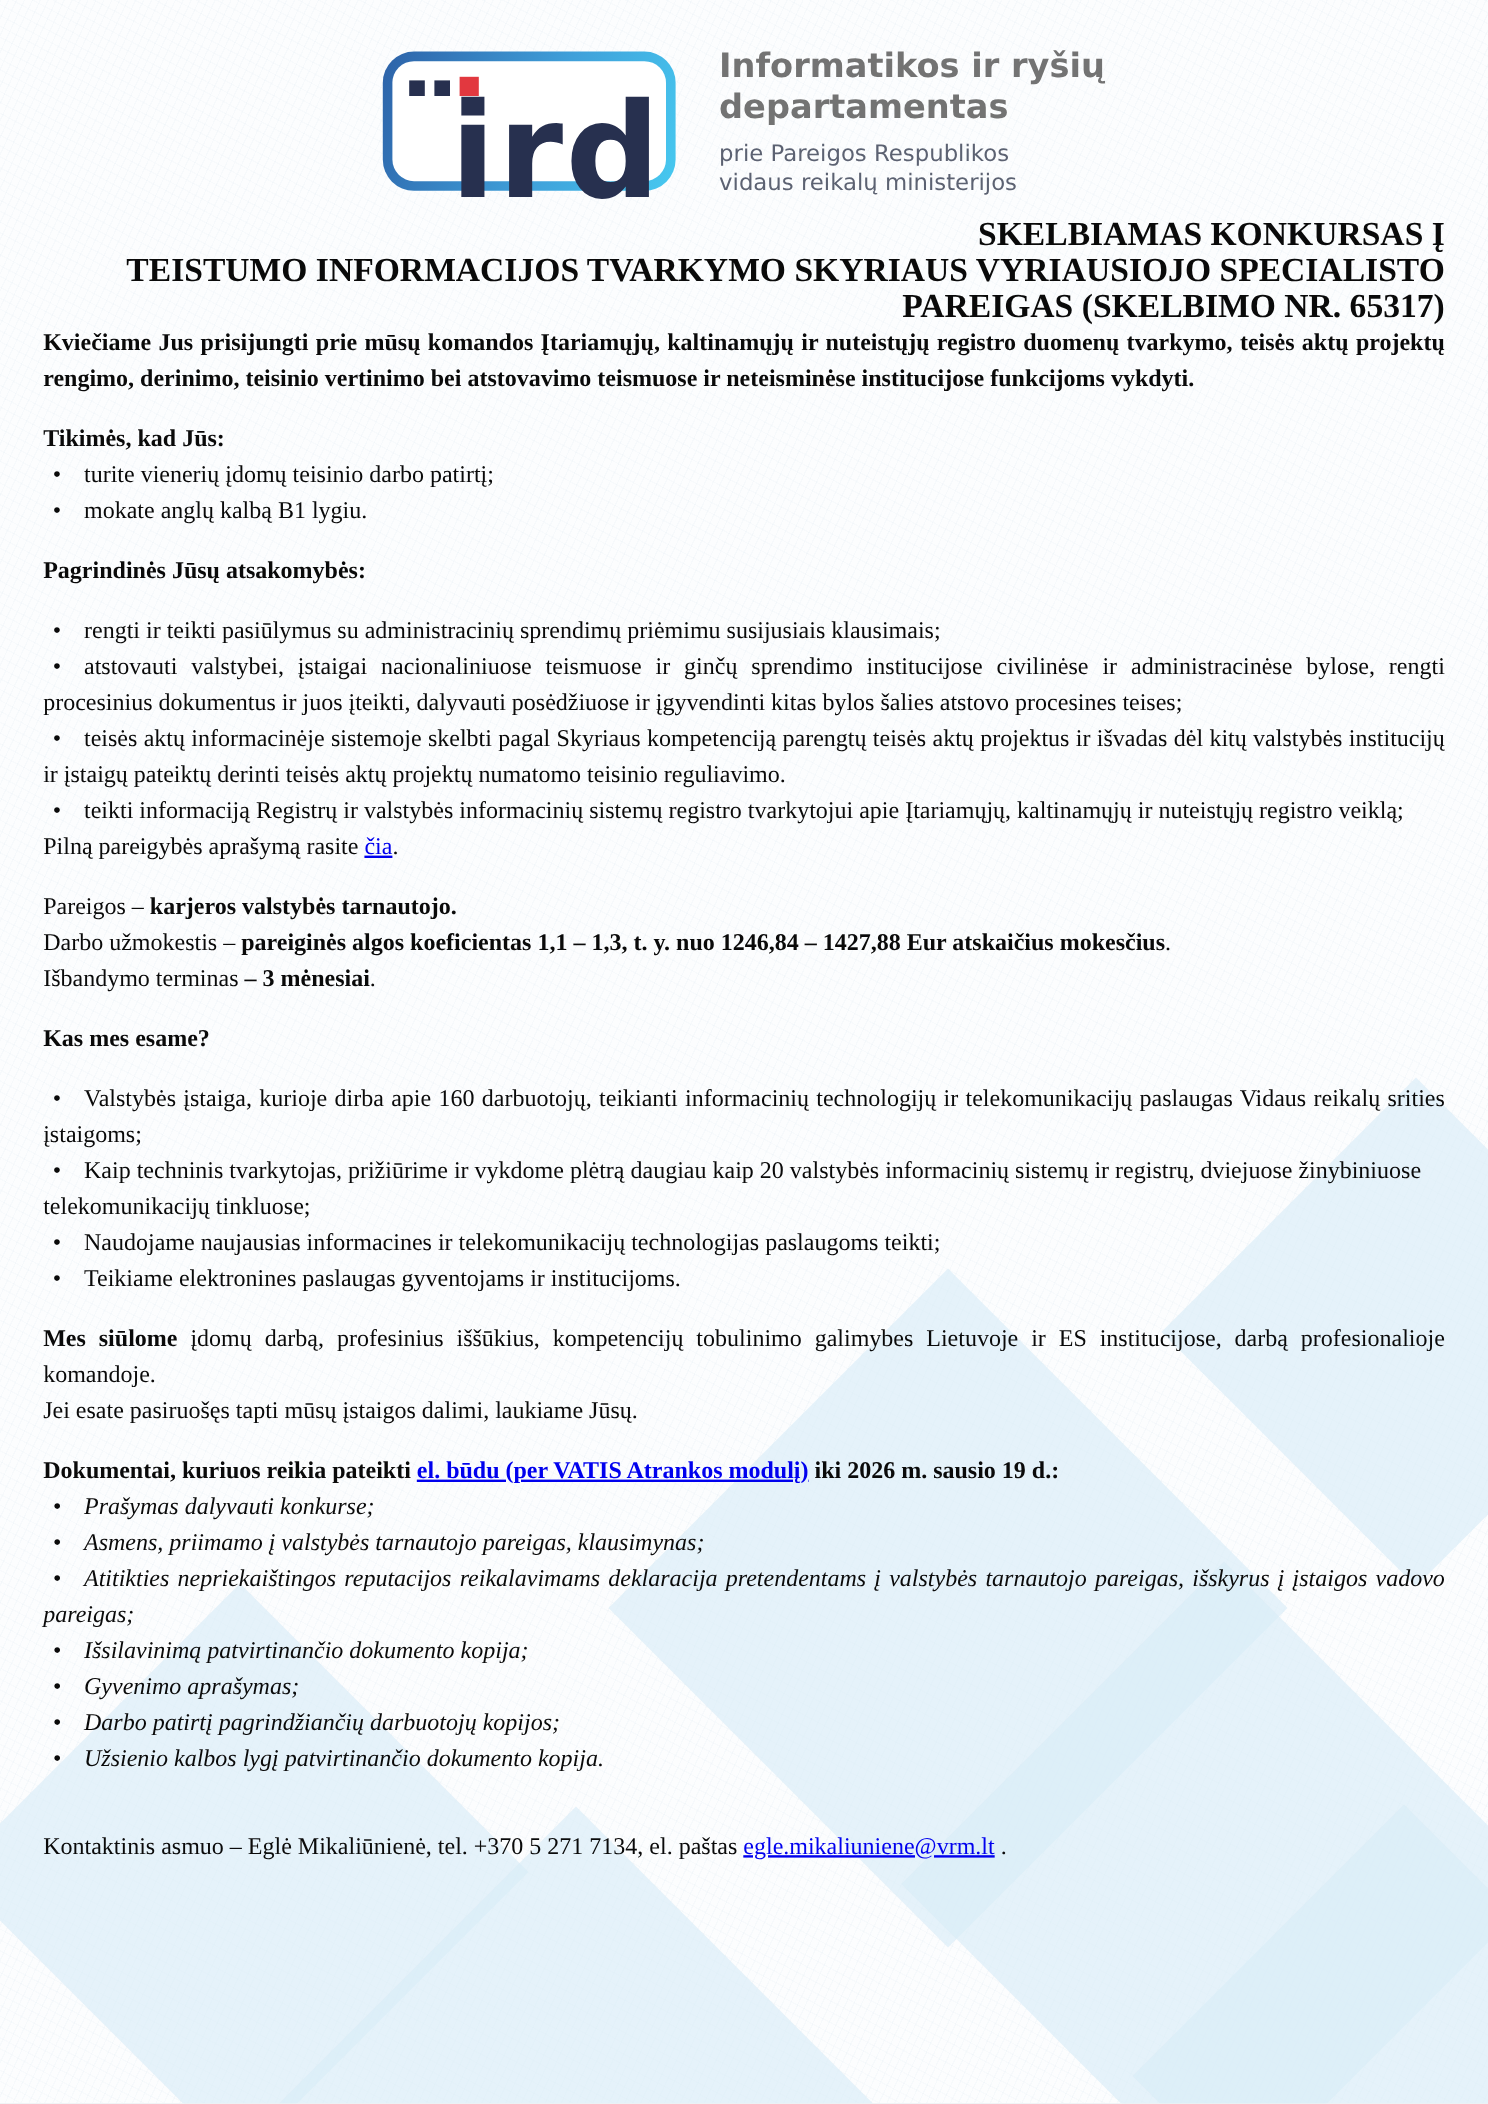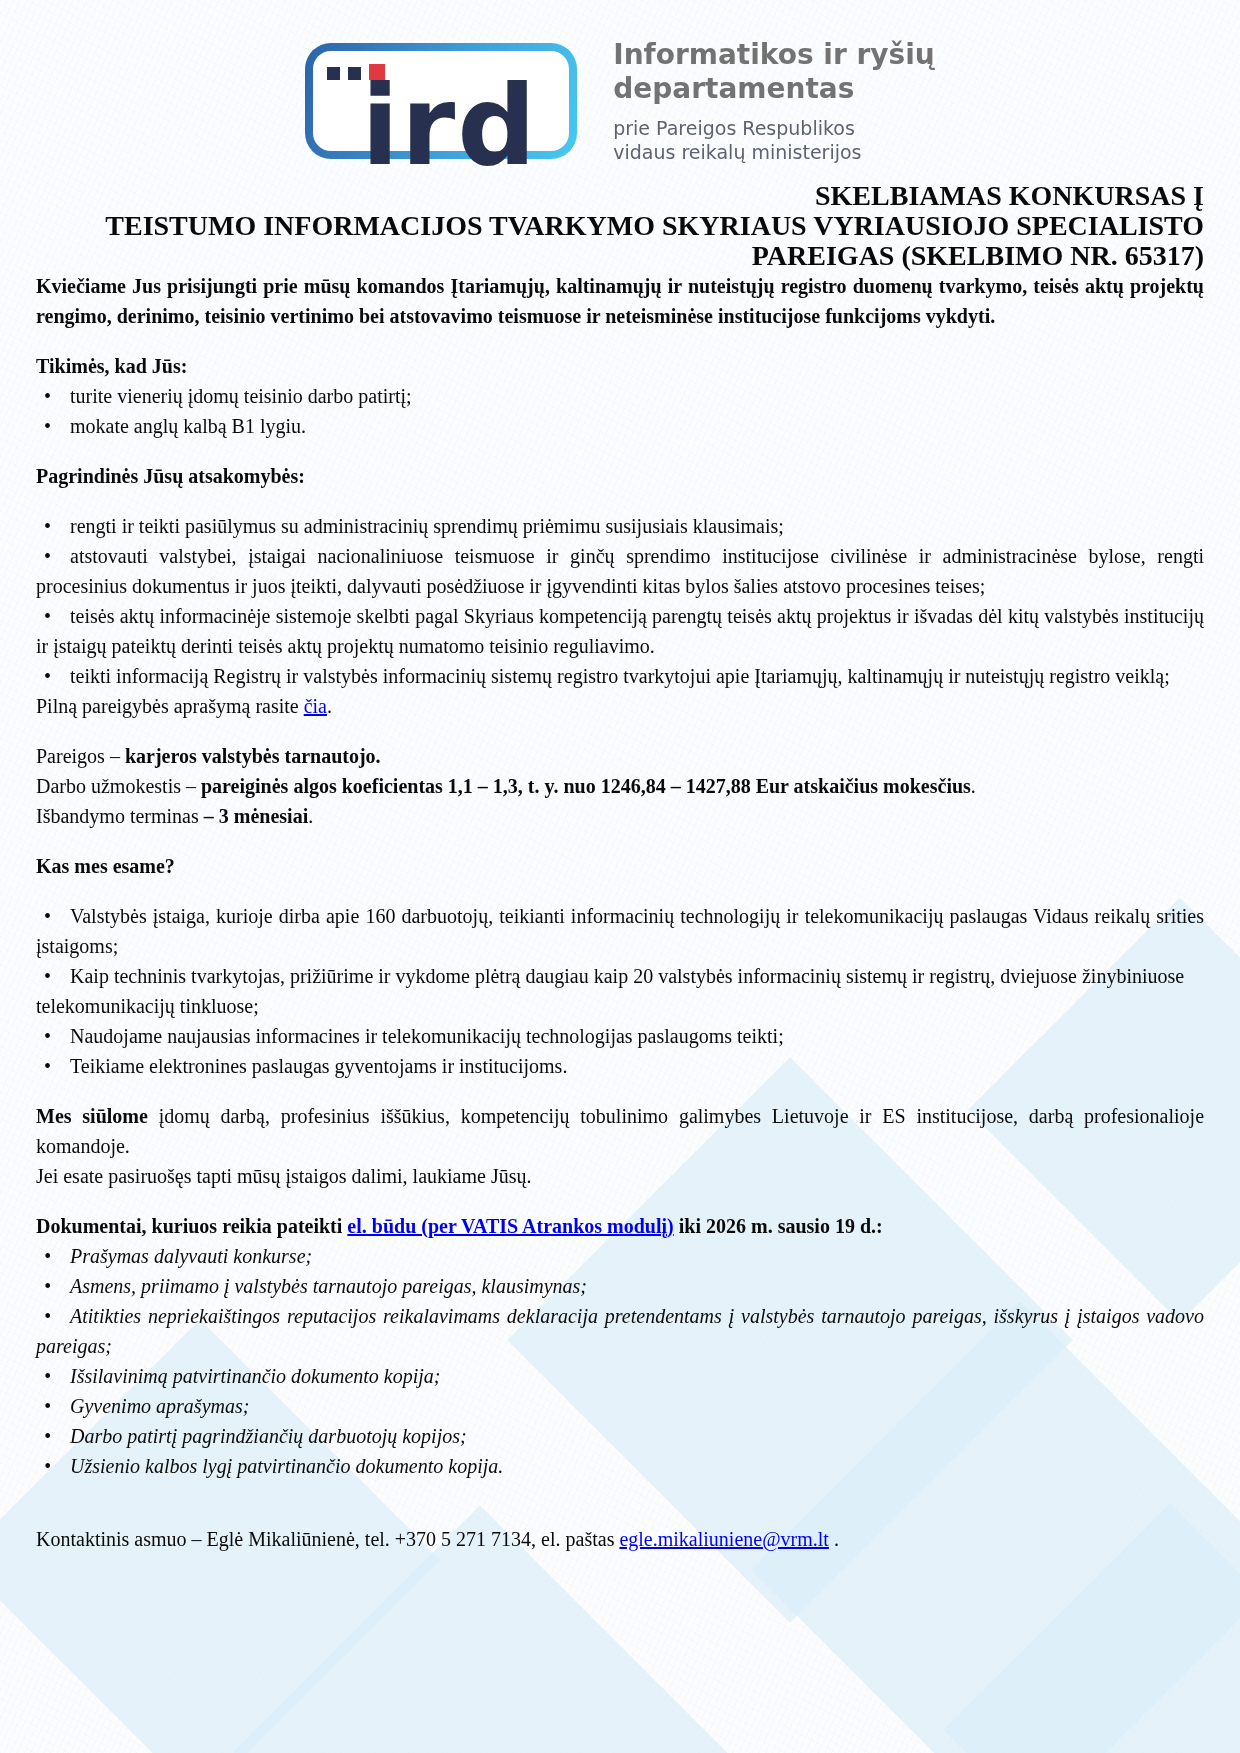--- a/index.html
+++ b/index.html
@@ -30,21 +30,21 @@
   .wm3 { width:340px; height:340px; left:30px;   top:1390px; }
   .wm4 { width:380px; height:380px; left:830px;  top:1380px; }
   .wm5 { width:360px; height:360px; left:300px;  top:1580px; }
   .wm6 { width:320px; height:320px; left:1010px; top:1570px; }
 
   .content { position:relative; z-index:2; padding:38px 36px 0 36px; }
 
   
   .logo-row { display:flex; justify-content:center; align-items:center; gap:36px; margin-bottom:16px; }
   .badge {
-    position:relative; width:272px; height:116px; flex:0 0 auto;
+    position:relative; width:244px; height:116px; flex:0 0 auto;
     border-radius:26px;
     background:linear-gradient(110deg,#2d62a8 0%, #3f9fd9 55%, #47c9f0 100%);
   }
   .badge-inner {
     position:absolute; inset:8px; border-radius:18px; background:#ffffff;
   }
   .ird-text {
     position:absolute; left:56px; bottom:-22px;
     font-family:"DejaVu Sans", sans-serif;
     font-weight:bold; font-size:110px; line-height:1;

